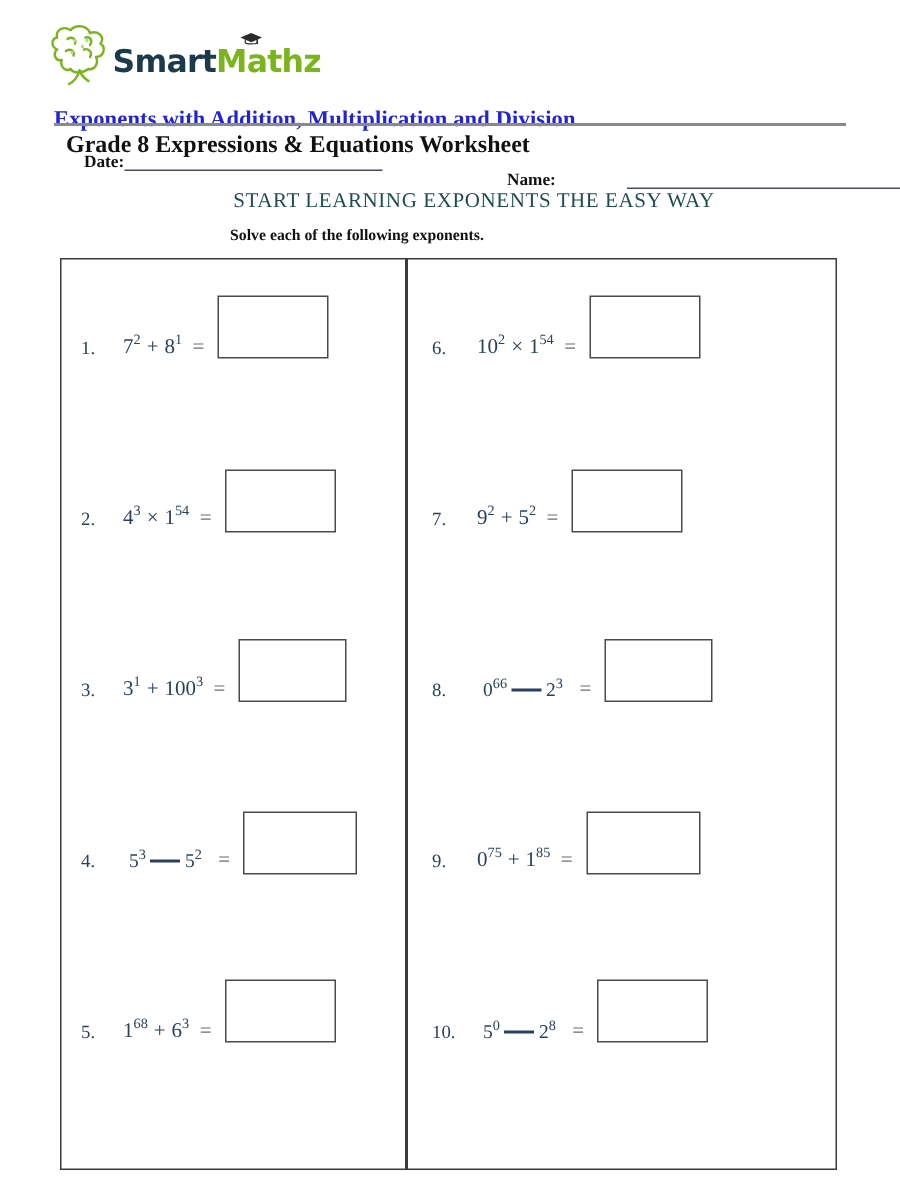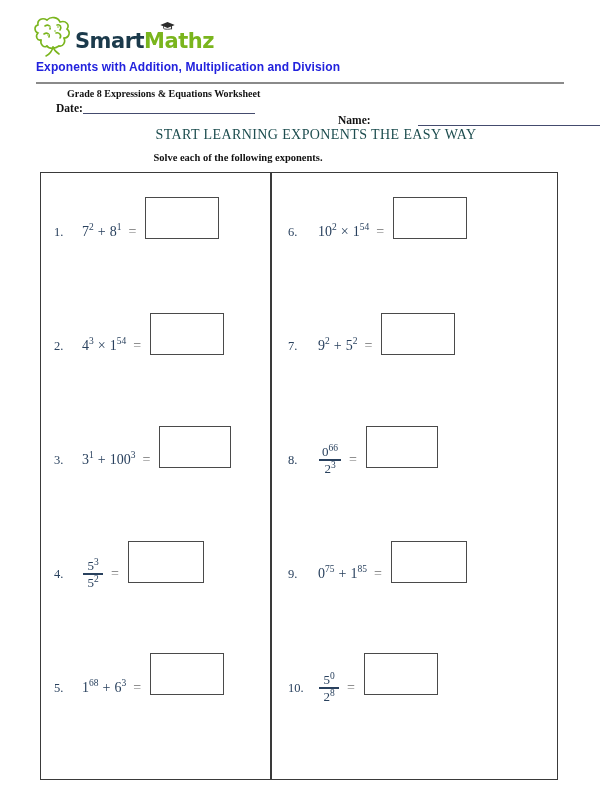--- a/index.html
+++ b/index.html
@@ -49,42 +49,42 @@
     left: 16px;
     top: -7px;
     width: 15px;
     height: 9px;
   }
 
   
   .sheet-title {
     position: absolute;
     left: 36px;
-    top: 60px;
-    font-family: Liberation Sans, sans-serif;
-    font-weight: bold;
-    font-size: 12px;
+    top: 72px;
+    font-family: Liberation Serif, serif;
+    font-weight: bold;
+    font-size: 15px;
     color: #2222dd;
     letter-spacing: 0.1px;
     white-space: nowrap;
   }
   .rule {
     position: absolute;
     left: 36px;
     top: 82px;
     width: 528px;
     height: 2px;
     background: #8a8a8a;
   }
   .grade-line {
     position: absolute;
-    left: 67px;
+    left: 44px;
     top: 88px;
     font-weight: bold;
-    font-size: 10px;
+    font-size: 16px;
     color: #111111;
     white-space: nowrap;
   }
   .field {
     position: absolute;
     font-weight: bold;
     font-size: 11.5px;
     color: #111111;
     display: flex;
     align-items: flex-start;
@@ -185,21 +185,20 @@
     font-size: 9.5px;
     vertical-align: super;
     line-height: 0;
   }
   .op { margin: 0 4px; }
   .eq { margin: 0 9px 0 7px; color: #6f6f6f; }
 
   
   .frac {
     display: inline-flex;
-    flex-direction: column;
     align-items: center;
     line-height: 1.05;
     font-size: 13px;
     vertical-align: middle;
     margin: 0 1px;
   }
   .frac .top { padding: 0 3px; }
   .frac .bar {
     width: 100%;
     min-width: 20px;

